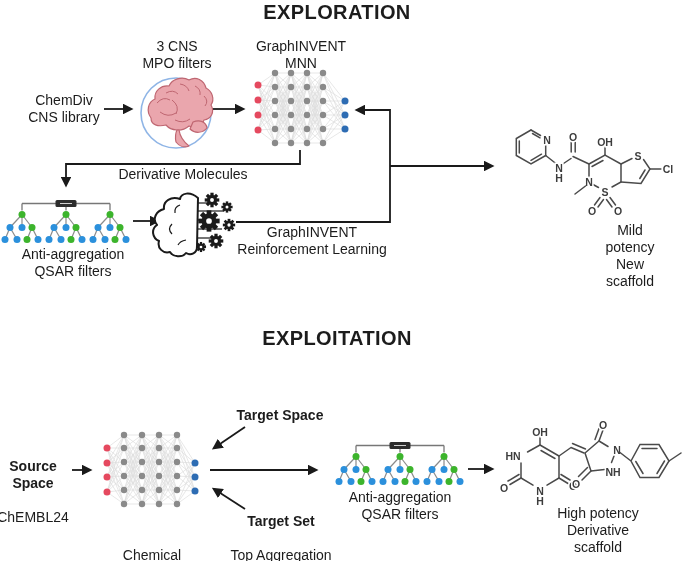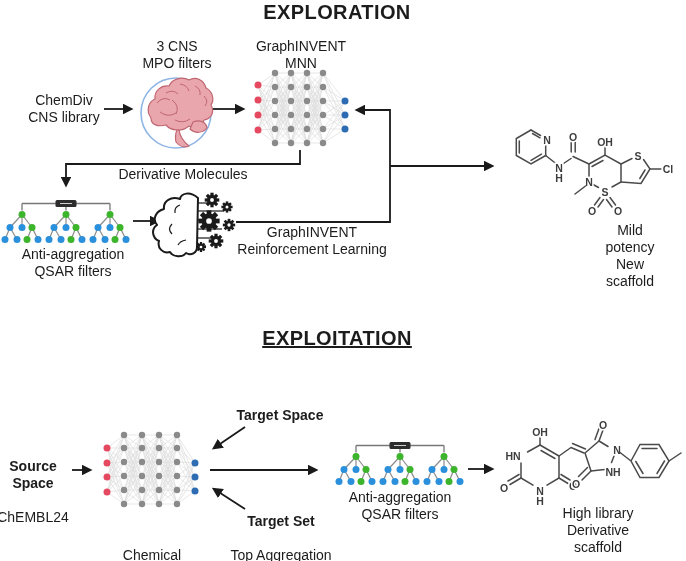--- a/index.html
+++ b/index.html
@@ -660,34 +660,34 @@
   <div class="lbl" style="left:64px;top:92px;text-align:center;">ChemDiv
 CNS library</div>
   <div class="lbl" style="left:183px;top:166px;">Derivative Molecules</div>
   <div class="lbl" style="left:73px;top:246px;">Anti-aggregation
 QSAR filters</div>
   <div class="lbl" style="left:312px;top:224px;">GraphINVENT
 Reinforcement Learning</div>
   <div class="lbl" style="left:596px;top:222px;margin-left:34px;">Mild potency
 New scaffold</div>
 
-  <div class="title" style="left:337px;top:327px;text-decoration:underline;">EXPLOITATION</div>
+  <div class="title" style="left:337px;top:327px;">EXPLOITATION</div>
   <div class="lbl" style="left:33px;top:441px;">
     <div class="bold">Source
 Space</div>
     <div>ChEMBL24</div>
   </div>
   <div class="lbl" style="left:152px;top:500px;margin-top:47px;">Chemical
 Language
 Model</div>
   <div class="lbl" style="left:280px;top:390px;">
     <div class="bold">Target Space</div>
   </div>
   <div class="lbl" style="left:281px;top:496px;">
     <div class="bold">Target Set</div>
     <div>Top Aggregation
 Hits</div>
   </div>
   <div class="lbl" style="left:400px;top:489px;">Anti-aggregation
 QSAR filters</div>
-  <div class="lbl" style="left:598px;top:505px;">High library
+  <div class="lbl" style="left:598px;top:505px;">High potency
 Derivative scaffold</div>
 </div>
 
 </body></html>

